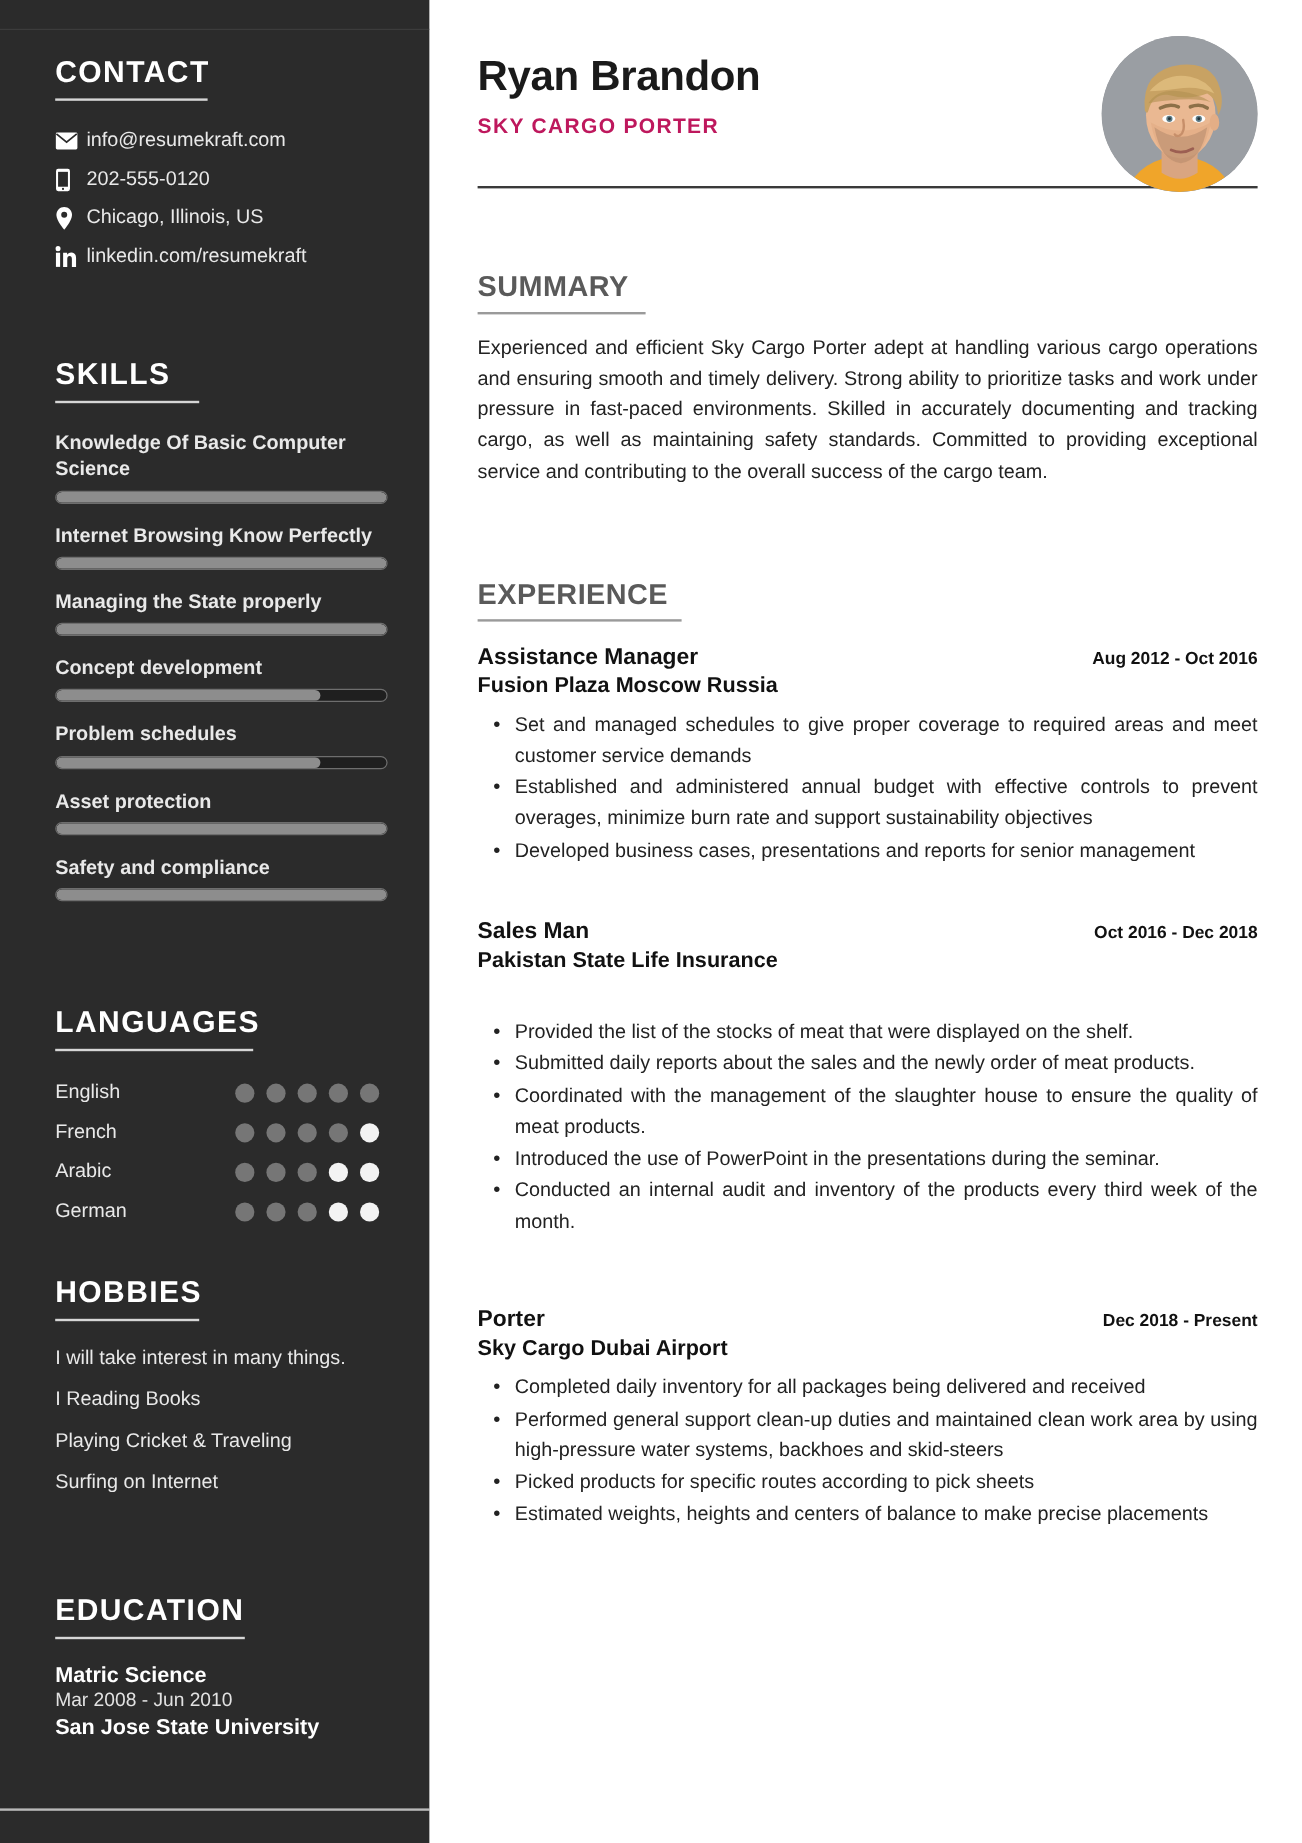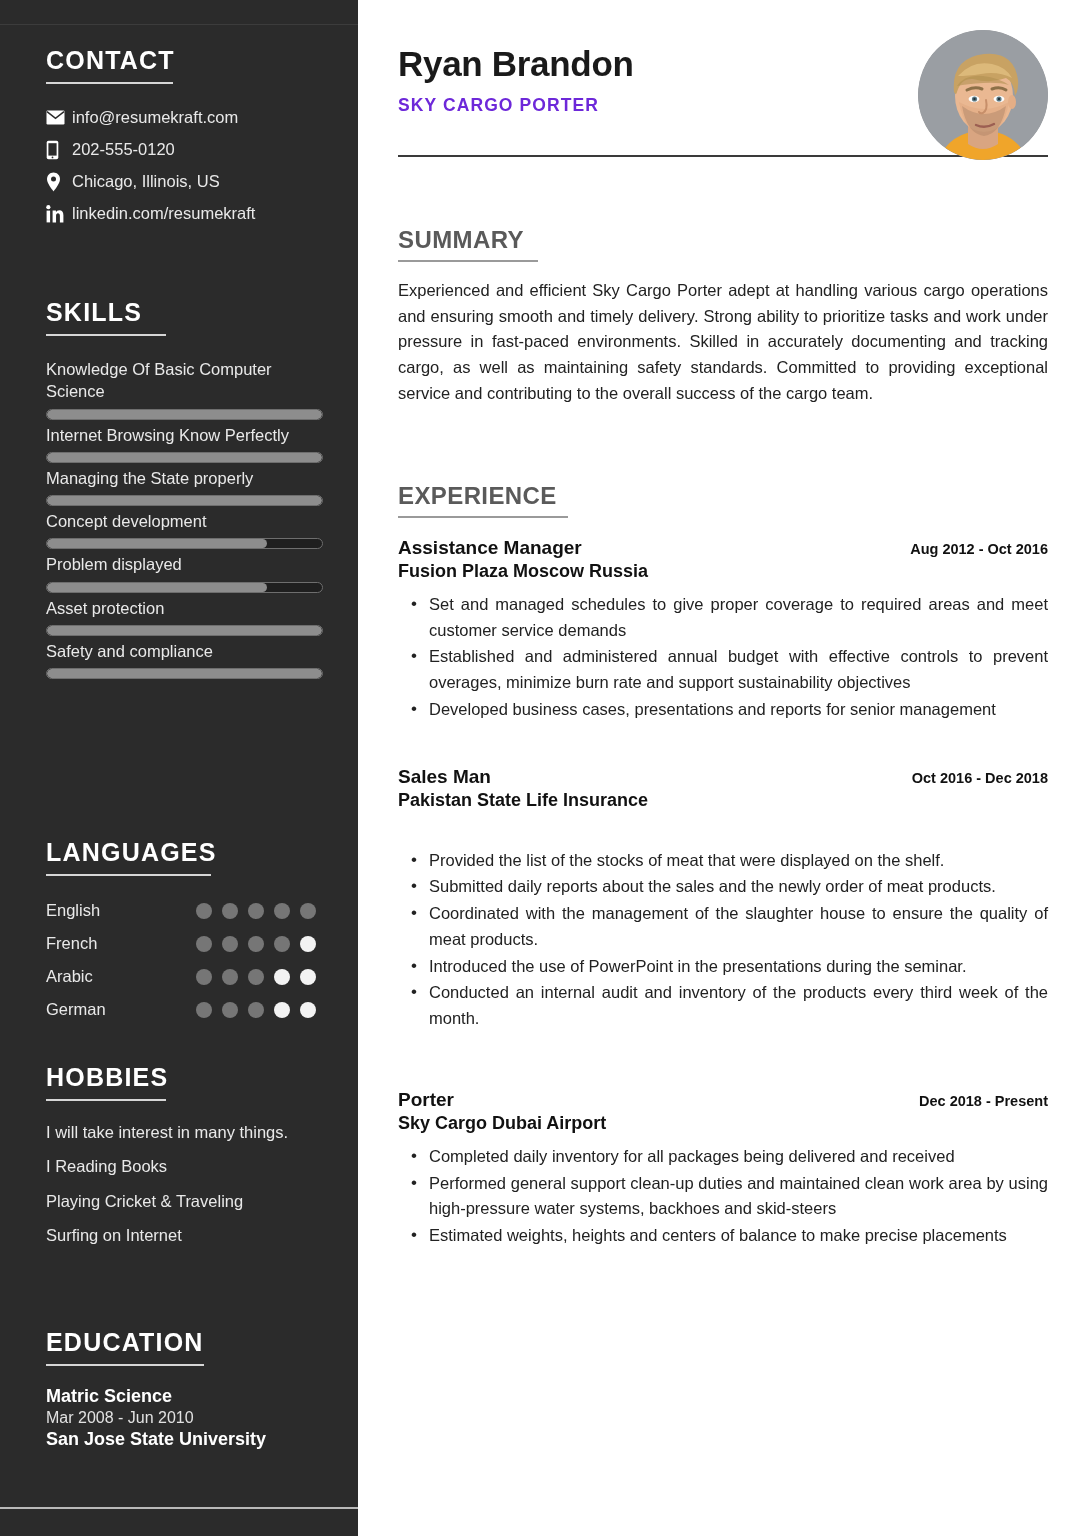--- a/index.html
+++ b/index.html
@@ -44,21 +44,21 @@
     font-size:16.5px; color:#e9e9e9; line-height:1.2;
   }
   .c-icon {
     width:26px; min-width:26px; display:flex; align-items:center;
     justify-content:flex-start; color:#ffffff;
   }
   .c-icon svg { display:block; }
   .c-text { white-space:nowrap; }
 
   
-  .skill-item { margin-bottom:4px; }
+  .skill-item { margin-bottom:16px;font-weight:bold; }
   .skill-label {
     font-size:16.5px; color:#e9e9e9; line-height:1.35; margin-bottom:6px;
     max-width:272px;
   }
   .bar-track {
     position:relative; width:277px; height:11px; border-radius:6px;
     background:#1f1f1f; border:1px solid #6e6e6e; overflow:hidden;
   }
   .bar-fill {
     position:absolute; left:0; top:0; height:100%;
@@ -88,21 +88,21 @@
 
   
   .main { position:absolute; left:358px; top:0; width:727px; height:1536px; background:#fff; }
 
   .hdr { position:absolute; left:40px; top:46px; width:650px; }
   .name {
     font-size:35px; font-weight:bold; color:#1a1a1a; line-height:1.05;
     letter-spacing:-0.3px;
   }
   .job-title {
-    font-size:17.5px; font-weight:bold; color:#6d28d9;
+    font-size:17.5px; font-weight:bold; color:#be185d;
     letter-spacing:1.1px; margin-top:12px;
   }
   .hdr-rule {
     position:absolute; left:40px; top:155px; width:650px; height:2px;
     background:#3a3a3a;
   }
   .avatar {
     position:absolute; left:560px; top:30px;
     width:130px; height:130px; border-radius:50%;
     overflow:hidden; background:#9a9ca0;
@@ -227,21 +227,21 @@
         </div>
 
         <div class="skill-item">
           <div class="skill-label">Concept development</div>
           <div class="bar-track">
             <div class="bar-fill" style="width:80%"></div>
           </div>
         </div>
 
         <div class="skill-item">
-          <div class="skill-label">Problem displayed</div>
+          <div class="skill-label">Problem schedules</div>
           <div class="bar-track">
             <div class="bar-fill" style="width:80%"></div>
           </div>
         </div>
 
         <div class="skill-item">
           <div class="skill-label">Asset protection</div>
           <div class="bar-track">
             <div class="bar-fill" style="width:100%"></div>
           </div>
@@ -424,19 +424,20 @@
 
       <div class="job" style="margin-top:57px;">
         <div class="job-line">
           <span class="job-role">Porter</span>
           <span class="job-date">Dec 2018 - Present</span>
         </div>
         <div class="job-org">Sky Cargo Dubai Airport</div>
         <ul class="bullets">
           <li>Completed daily inventory for all packages being delivered and received</li>
           <li>Performed general support clean-up duties and maintained clean work area by using high-pressure water systems, backhoes and skid-steers</li>
+          <li>Picked products for specific routes according to pick sheets</li>
           <li>Estimated weights, heights and centers of balance to make precise placements</li>
         </ul>
       </div>
 
     </section>
   </main>
 </div>
 
 </body></html>

